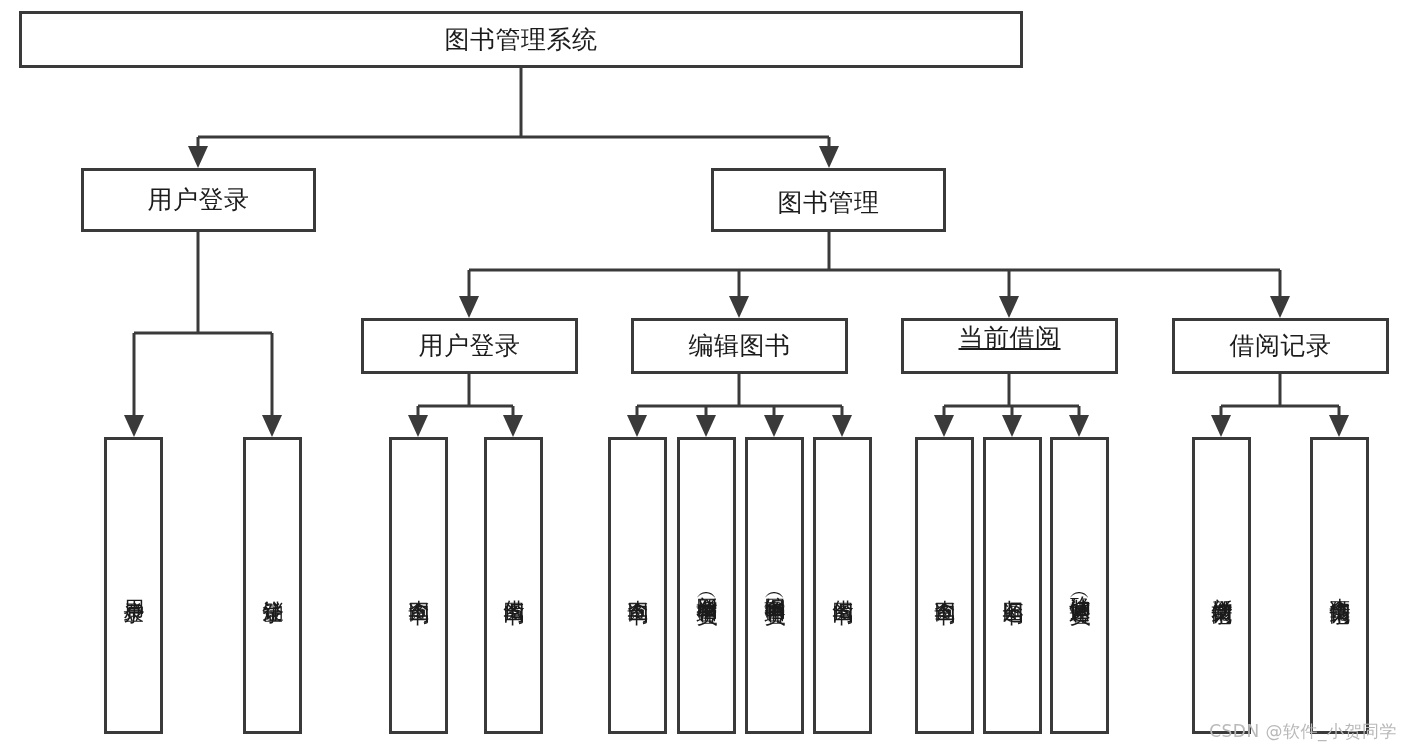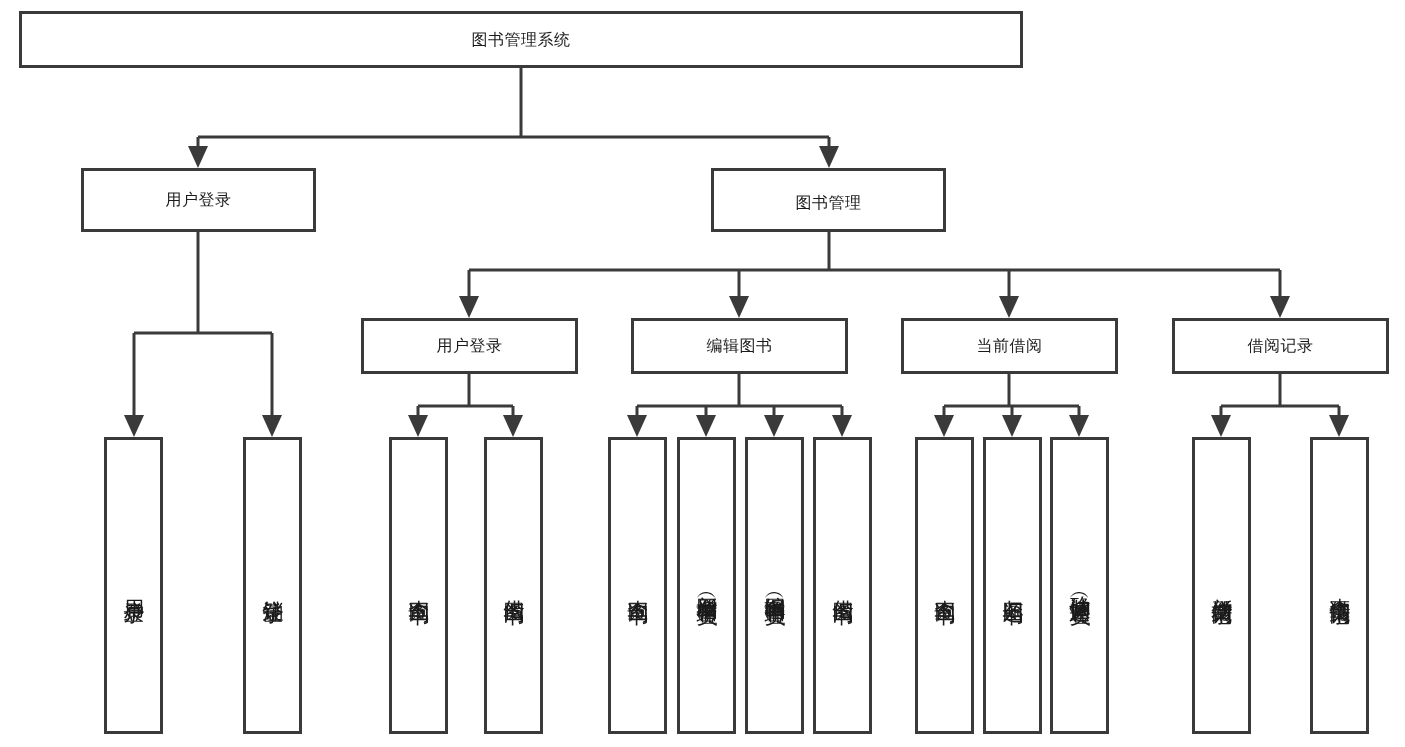--- a/index.html
+++ b/index.html
@@ -40,21 +40,21 @@
   }
   .arrow-head {
     fill: #3a3a3a;
     stroke: none;
   }
   .node-label-h {
     position: absolute;
     display: flex;
     align-items: center;
     justify-content: center;
-    font-size: 16px;
+    font-size: 25px;
     color: #1b1b1b;
     letter-spacing: 0.5px;
     white-space: nowrap;
     line-height: 1.2;
     pointer-events: none;
   }
   .node-label-v {
     position: absolute;
     display: flex;
     align-items: center;
@@ -157,29 +157,30 @@
       <rect x="1051.5" y="438.5" width="56" height="294" class="node-box"></rect>
       <rect x="1193.5" y="438.5" width="56" height="294" class="node-box"></rect>
       <rect x="1311.5" y="438.5" width="56" height="294" class="node-box"></rect>
     </svg>
   <div id="label-layer">
       <div class="node-label-h" style="left: 19px; top: 11px; width: 1004px; height: 57px;">图书管理系统</div>
       <div class="node-label-h" style="left: 81px; top: 168px; width: 235px; height: 64px;">用户登录</div>
       <div class="node-label-h" style="left: 711px; top: 168px; width: 235px; height: 70px;">图书管理</div>
       <div class="node-label-h" style="left: 361px; top: 318px; width: 217px; height: 56px;">用户登录</div>
       <div class="node-label-h" style="left: 631px; top: 318px; width: 217px; height: 56px;">编辑图书</div>
-      <div class="node-label-h" style="left: 901px; top: 318px; width: 217px; height: 56px;">当前借阅</div>
+      <div class="node-label-h" style="left: 901px; top: 310px; width: 217px; height: 56px; text-decoration: underline;">当前借阅</div>
       <div class="node-label-h" style="left: 1172px; top: 314px; width: 217px; height: 64px;">借阅记录</div>
       <div class="node-label-v" style="left: 104px; top: 437px; width: 59px; height: 297px;">用户登录</div>
       <div class="node-label-v" style="left: 243px; top: 437px; width: 59px; height: 297px;">注销登录</div>
       <div class="node-label-v" style="left: 389px; top: 437px; width: 59px; height: 297px;">查询图书</div>
       <div class="node-label-v" style="left: 484px; top: 437px; width: 59px; height: 297px;">借阅图书</div>
       <div class="node-label-v" style="left: 608px; top: 437px; width: 59px; height: 297px;">查询图书</div>
       <div class="node-label-v" style="left: 677px; top: 437px; width: 59px; height: 297px;">新增图书（管理员）</div>
       <div class="node-label-v" style="left: 745px; top: 437px; width: 59px; height: 297px;">编辑图书（管理员）</div>
       <div class="node-label-v" style="left: 813px; top: 437px; width: 59px; height: 297px;">借阅图书</div>
       <div class="node-label-v" style="left: 915px; top: 437px; width: 59px; height: 297px;">查询图书</div>
       <div class="node-label-v" style="left: 983px; top: 437px; width: 59px; height: 297px;">归还图书</div>
       <div class="node-label-v" style="left: 1050px; top: 437px; width: 59px; height: 297px;">确认归还（管理员）</div>
       <div class="node-label-v" style="left: 1192px; top: 437px; width: 59px; height: 297px;">新增借阅记录</div>
       <div class="node-label-v" style="left: 1310px; top: 437px; width: 59px; height: 297px;">查询借阅记录</div>
     </div>
+  <div class="watermark">CSDN @软件_小贺同学</div>
 </div>
 
 </body></html>

